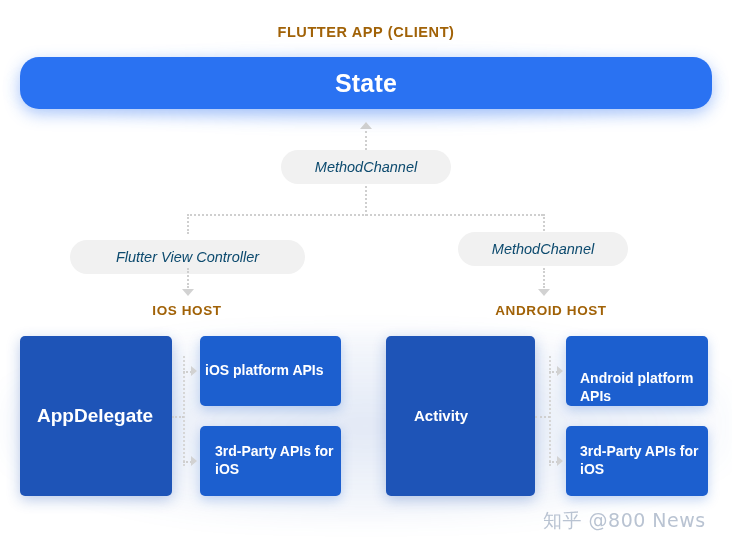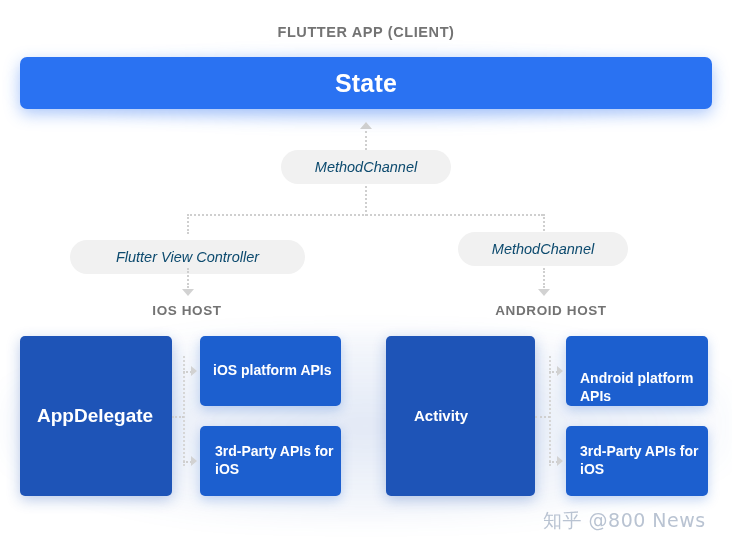--- a/index.html
+++ b/index.html
@@ -21,35 +21,35 @@
   .glow-bot{
     position:absolute;left:0px;top:326px;width:732px;height:200px;
     background:radial-gradient(ellipse at 50% 50%, rgba(30,84,183,0.13) 0%, rgba(30,84,183,0.05) 58%, rgba(255,255,255,0) 78%);
     filter:blur(8px);
     pointer-events:none;
   }
 
   
   .heading{
     position:absolute;
-    color:#737373;
+    color:#a16207;
     font-weight:bold;
     letter-spacing:0.6px;
     text-align:center;
     white-space:nowrap;
   }
   #title-client{left:0;top:24px;width:732px;font-size:14.5px;}
   #label-ios{left:107px;top:303px;width:160px;font-size:13.5px;}
   #label-android{left:465px;top:303px;width:172px;font-size:13.5px;}
 
   
   .state-bar{
     position:absolute;left:20px;top:57px;width:692px;height:52px;
     background:#2a72f2;
-    border-radius:7px;
+    border-radius:19px;
     box-shadow:0 5px 16px rgba(42,114,242,0.38);
     display:flex;align-items:center;justify-content:center;
   }
   .state-bar span{
     color:#ffffff;font-size:25px;font-weight:bold;letter-spacing:0.2px;
   }
 
   
   .pill{
     position:absolute;height:34px;
@@ -74,21 +74,21 @@
     color:#ffffff;font-weight:bold;line-height:1.28;
   }
   .box-main{background:#1e54b7;box-shadow:0 4px 14px rgba(30,84,183,0.30);}
   .box-sub{background:#1c5fcf;box-shadow:0 4px 12px rgba(28,95,207,0.26);}
 
   #box-appdelegate{left:20px;top:336px;width:152px;height:160px;justify-content:flex-start;padding-left:17px;}
   #box-appdelegate span{font-size:19px;}
   #box-activity{left:386px;top:336px;width:149px;height:160px;justify-content:flex-start;padding-left:28px;}
   #box-activity span{font-size:15px;}
 
-  #box-ios-platform{left:200px;top:336px;width:141px;height:70px;padding-left:13px;}
+  #box-ios-platform{left:200px;top:336px;width:141px;height:70px;padding-left:5px;}
   #box-ios-3rd{left:200px;top:426px;width:141px;height:70px;padding-left:15px;}
   #box-android-platform{left:566px;top:336px;width:142px;height:70px;padding-left:14px;align-items:flex-end;}
   #box-android-3rd{left:566px;top:426px;width:142px;height:70px;padding-left:14px;}
   .box-sub span{font-size:14px;}
 
   
   .dot-v{
     position:absolute;width:0;
     border-left:2px dotted #cfcfcf;
   }

